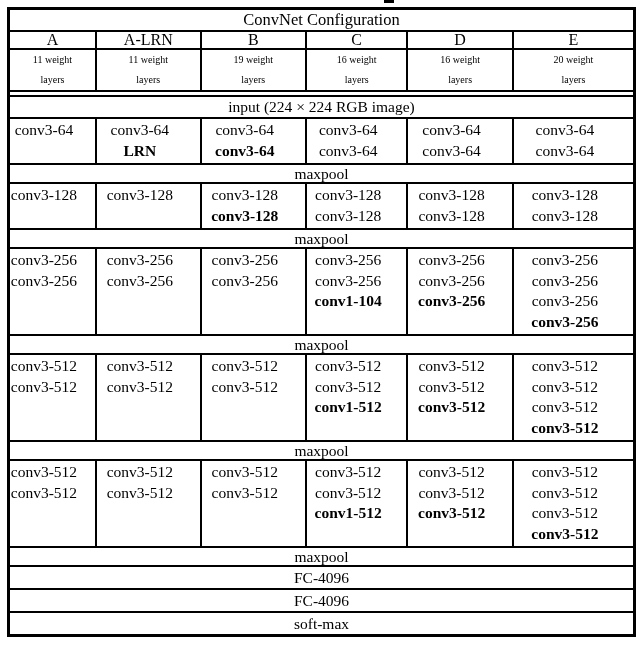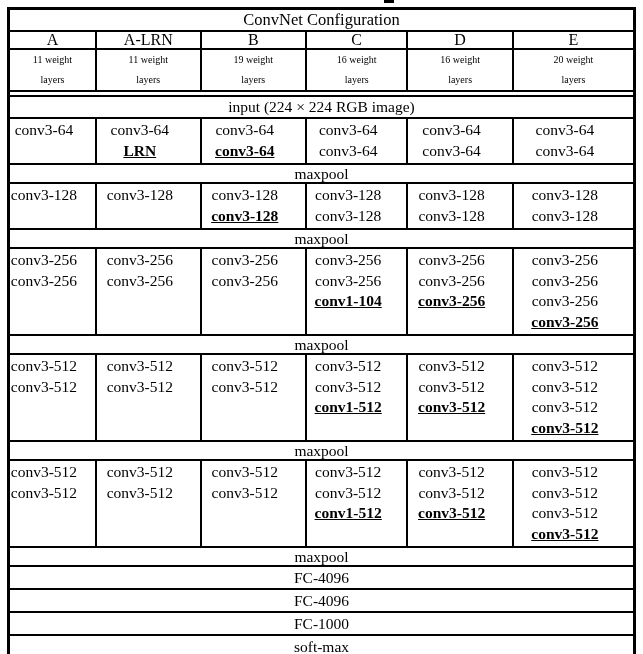--- a/index.html
+++ b/index.html
@@ -57,21 +57,21 @@
   .title-row td  { height: 20px; line-height: 20px; font-size: 16.5px; }
   .letter-row td { height: 16px; line-height: 16px; font-size: 16px; }
   .desc-row td   { height: 40px; vertical-align: top; }
   .desc-row div  { line-height: 20px; font-size: 10px; }
 
   .input-row td   { height: 20px; line-height: 20px; margin-left: 24px; }
   .block-row td   { vertical-align: top; padding: 1px 17px 2px 0; }
   .block-row div  { line-height: 20.5px; }
   .maxpool-row td { height: 17px; line-height: 17px; margin-top: 36px; }
   .tail-row td    { height: 21px; line-height: 21px; }
-  .bold { font-weight: bold; text-decoration: underline; }
+  .bold { font-weight: bold; }
 </style>
 </head>
 <body>
 
 <div class="page">
   <div class="artifact"></div>
 
   <div class="table-wrap">
 
     <table class="head">
@@ -297,22 +297,19 @@
           </tr>
         </tbody>
       <tbody>
         <tr class="span-row tail-row">
           <td colspan="6">FC-4096</td>
         </tr>
         <tr class="span-row tail-row">
           <td colspan="6">FC-4096</td>
         </tr>
         <tr class="span-row tail-row">
-          <td colspan="6">FC-1000</td>
-        </tr>
-        <tr class="span-row tail-row">
           <td colspan="6">soft-max</td>
         </tr>
       </tbody>
     </table>
 
   </div>
 </div>
 
 </body></html>

